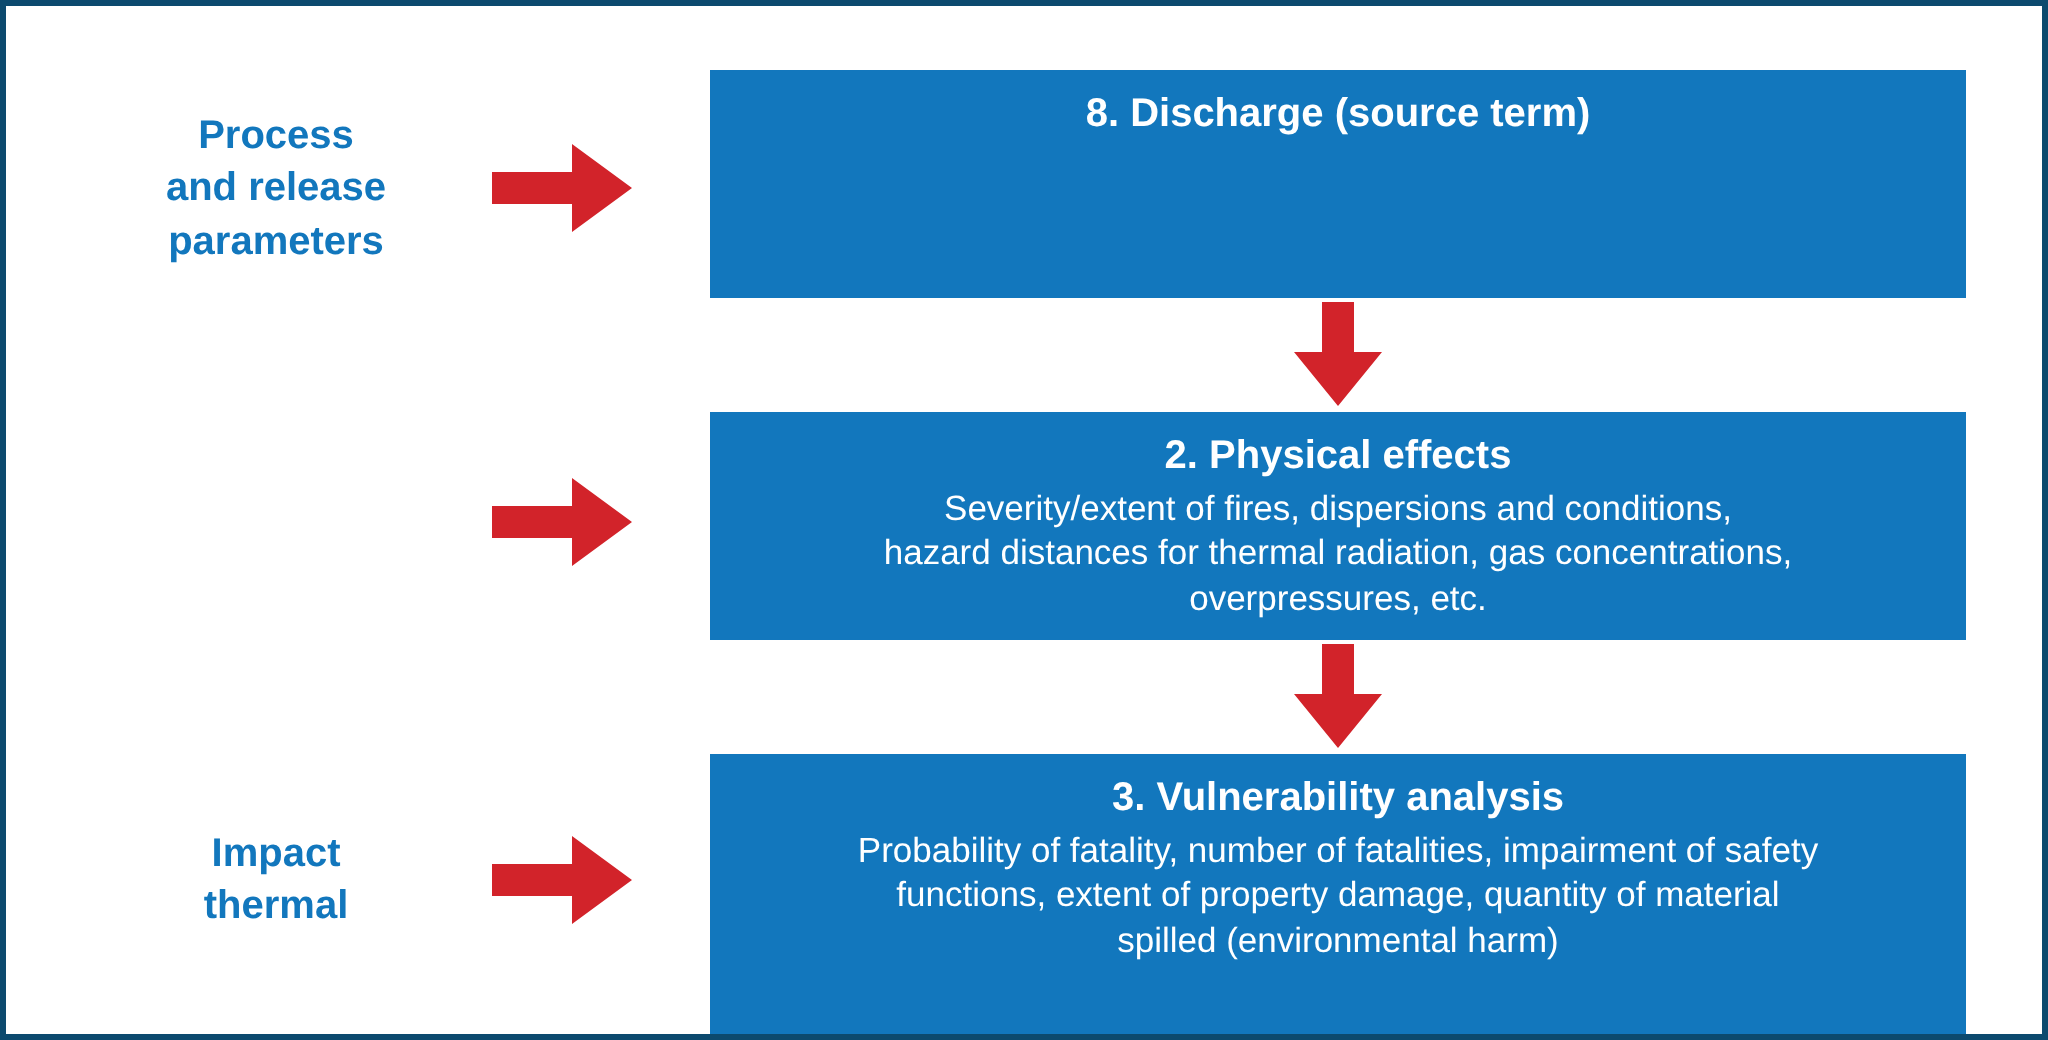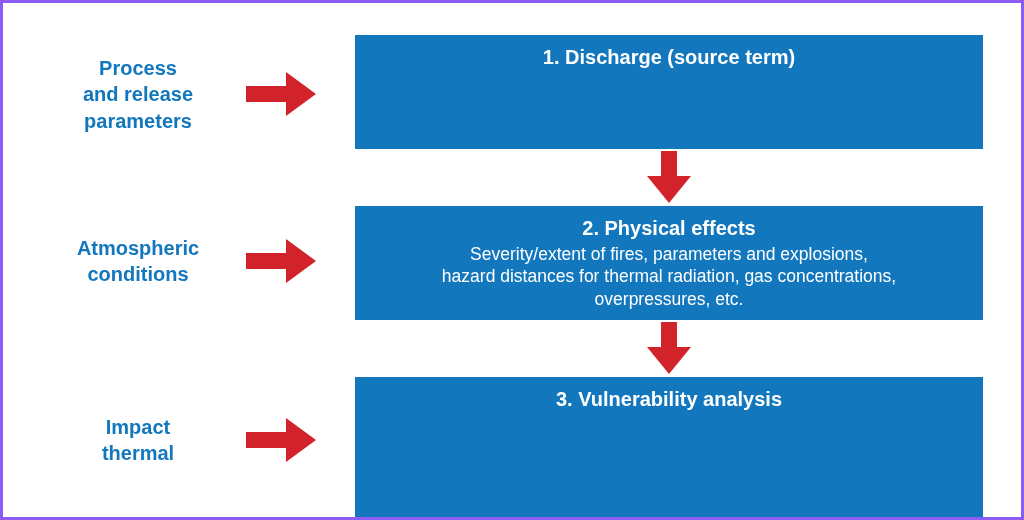--- a/index.html
+++ b/index.html
@@ -6,21 +6,21 @@
   html, body { width: 1024px; height: 520px; }
   body {
     font-family: "Liberation Sans", sans-serif;
     background: #ffffff;
   }
   .frame {
     position: relative;
     width: 1024px;
     height: 520px;
     background: #ffffff;
-    border: 3px solid #8b5cf6;
+    border: 3px solid #0c4a6e;
     overflow: hidden;
   }
   .side-label {
     position: absolute;
     width: 220px;
     color: #1277BD;
     font-weight: bold;
     font-size: 20px;
     line-height: 1.32;
     text-align: center;
@@ -73,48 +73,49 @@
   .ad-2 { top: 319px; }
 </style>
 </head>
 <body>
 
 <div class="frame">
 
   <div class="side-label label-1">Process
 and release
 parameters</div>
-  <div class="side-label label-2">Atmospheric
-conditions</div>
   <div class="side-label label-3">Impact
 thermal</div>
 
   <svg class="arrow-right ar-1" viewBox="0 0 70 44">
     <polygon points="0,14 40,14 40,0 70,22 40,44 40,30 0,30" fill="#D2232A"></polygon>
   </svg>
   <svg class="arrow-right ar-2" viewBox="0 0 70 44">
     <polygon points="0,14 40,14 40,0 70,22 40,44 40,30 0,30" fill="#D2232A"></polygon>
   </svg>
   <svg class="arrow-right ar-3" viewBox="0 0 70 44">
     <polygon points="0,14 40,14 40,0 70,22 40,44 40,30 0,30" fill="#D2232A"></polygon>
   </svg>
 
   <div class="flow-box box-1">
-    <div class="box-title">1. Discharge (source term)</div>
+    <div class="box-title">8. Discharge (source term)</div>
   </div>
 
   <div class="flow-box box-2">
     <div class="box-title">2. Physical effects</div>
-    <div class="box-body">Severity/extent of fires, parameters and explosions,
+    <div class="box-body">Severity/extent of fires, dispersions and conditions,
 hazard distances for thermal radiation, gas concentrations,
 overpressures, etc.</div>
   </div>
 
   <div class="flow-box box-3">
     <div class="box-title">3. Vulnerability analysis</div>
+    <div class="box-body">Probability of fatality, number of fatalities, impairment of safety
+functions, extent of property damage, quantity of material
+spilled (environmental harm)</div>
   </div>
 
   <svg class="arrow-down ad-1" viewBox="0 0 44 52">
     <polygon points="14,0 30,0 30,25 44,25 22,52 0,25 14,25" fill="#D2232A"></polygon>
   </svg>
   <svg class="arrow-down ad-2" viewBox="0 0 44 52">
     <polygon points="14,0 30,0 30,25 44,25 22,52 0,25 14,25" fill="#D2232A"></polygon>
   </svg>
 
 </div>

